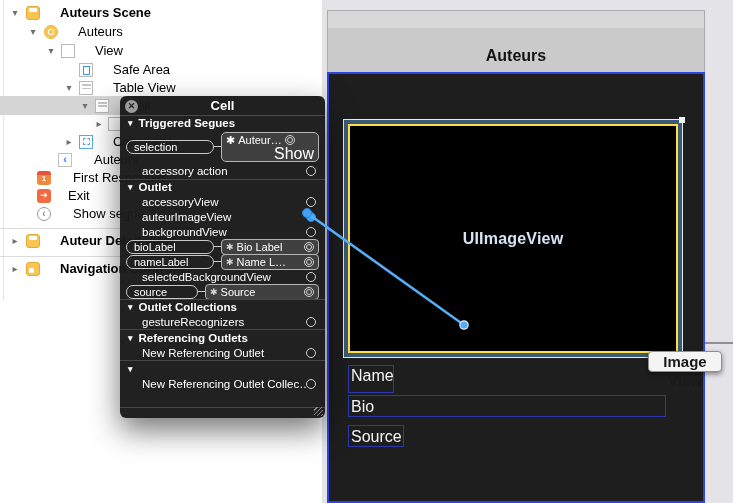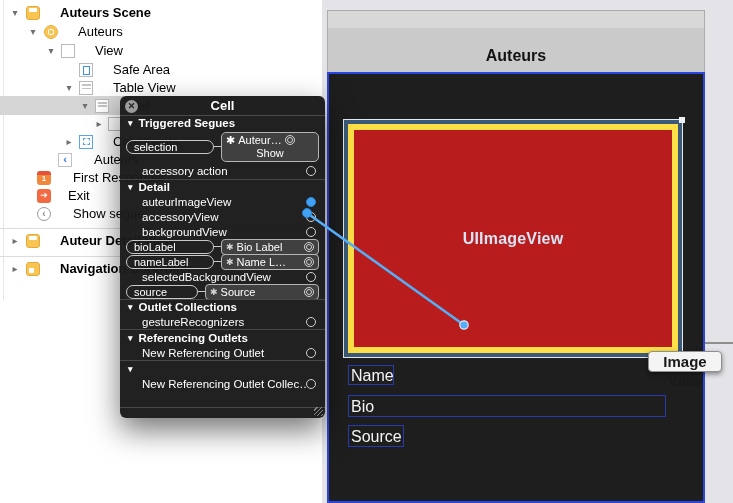--- a/index.html
+++ b/index.html
@@ -42,27 +42,27 @@
   .statusbar { height:18px; background:#d8d8d8; border:1px solid #ababab; border-bottom:none; }
   .navbar { height:44px; background:#cacaca; border-left:1px solid #ababab; border-right:1px solid #ababab;
             display:flex; align-items:center; justify-content:center; }
   .navbar .title { font-size:16px; font-weight:bold; color:#141414; margin-top:12px; }
   .tableview { position:absolute; left:0; right:0; top:62px; bottom:0; border:2px solid #2b46e0; background:#1e1e1e; }
   .table-header { height:27px; background:#fafafa; display:flex; align-items:center; padding-left:16px;
                   font-size:17px; font-weight:bold; color:#141414; }
   .cell-area { position:absolute; left:0; right:0; top:27px; bottom:0; background:#1e1e1e; }
   .imageview-outer { position:absolute; left:14px; top:18px; width:340px; height:239px;
                      border:1px solid #e7ebee; background:#3c5a77; }
-  .imageview-inner { position:absolute; inset:4px; border:6px solid #fde047; background:#b91c1c;
+  .imageview-inner { position:absolute; inset:4px; border:2px solid #fde047; background:#000000;
                      display:flex; align-items:center; justify-content:center; }
   .imageview-inner .ivtext { color:#d5e5f5; font-weight:bold; font-size:16px; letter-spacing:.2px; }
   .iv-knob { position:absolute; right:-3px; top:-3px; width:6px; height:6px; background:#eef2f5; }
   .cell-label { position:absolute; border:1px solid #2a3aae; color:#f4f4f4; font-size:16px;
                 line-height:19px; padding-left:2px; white-space:nowrap; }
-  .lab-name   { left:19px; top:264px; width:46px;  height:20px; }
+  .lab-name   { left:19px; top:264px; width:46px;  height:28px; }
   .lab-bio    { left:19px; top:294px; width:318px; height:22px; line-height:21px; }
   .lab-source { left:19px; top:324px; width:56px;  height:22px; line-height:21px; }
   .guide-line { position:absolute; left:705px; top:342px; width:28px; height:2px; background:#8f8f8f; z-index:2; }
 
   
   .panel { position:absolute; left:120px; top:96px; width:205px; height:322px; z-index:5;
            background:rgba(26,26,26,0.97); border-radius:6px; box-shadow:0 12px 30px rgba(0,0,0,.55);
            color:#fff; display:flex; flex-direction:column; }
   .p-titlebar { height:20px; position:relative; border-bottom:1px solid #4a4a4a; flex:0 0 auto; }
   .p-title { position:absolute; left:0; right:0; top:0; height:20px; line-height:20px; text-align:center;
@@ -84,21 +84,21 @@
   .pill { border:1px solid #c9c9c9; border-radius:8px; height:14px; font-size:11px; line-height:12px;
           padding:0 7px; display:flex; align-items:center; white-space:nowrap; flex:0 0 auto; }
   .link { width:7px; height:1px; background:#c9c9c9; flex:0 0 auto; }
   .tbox { border:1px solid #b5b5b5; background:rgba(255,255,255,0.14); border-radius:4px; height:16px;
           flex:1; display:flex; align-items:center; padding:0 4px; gap:3px; font-size:11px; min-width:0; }
   .tbox .ast { color:#d6d6d6; font-size:9px; flex:0 0 auto; }
   .tbox .tlbl { flex:1; white-space:nowrap; overflow:hidden; }
   .tbox2 { border:1px solid #b5b5b5; background:rgba(255,255,255,0.14); border-radius:5px; height:30px;
            flex:1; display:flex; flex-direction:column; justify-content:center; padding:1px 4px; min-width:0; }
   .tbox2 .trow { display:flex; align-items:center; gap:3px; font-size:11px; height:14px; }
-  .tbox2 .trow2 { text-align:center; font-size:11px; height:13px; line-height:13px; }
+  .tbox2 .trow2 { text-align:right; font-size:16px; height:13px; line-height:13px; }
   .p-footer { margin-top:auto; height:11px; border-top:1px solid #474747; position:relative; flex:0 0 auto; }
   .grip { position:absolute; right:2px; bottom:2px; width:9px; height:9px;
           background:repeating-linear-gradient(135deg, transparent 0 2px, #8a8a8a 2px 3px); }
 
   
   .wire { position:absolute; left:0; top:0; width:733px; height:503px; z-index:6; pointer-events:none; }
   .tooltip { position:absolute; left:648px; top:351px; width:74px; height:21px; z-index:7;
              background:#f4f4f4; border:1px solid #8f8f8f; border-radius:4px; box-shadow:0 2px 5px rgba(0,0,0,.45);
              font-size:15px; font-weight:bold; color:#1a1a1a; text-align:center; line-height:19px; }
 </style>
@@ -224,29 +224,29 @@
       <span class="trow2">Show</span>
     </span>
   </div>
   <div class="p-plain" style="height:16px">
     <span class="plbl">accessory action</span>
     <span class="circle"></span>
   </div>
 
   <div class="p-header" style="height:15px">
     <span class="ptri">▾</span>
-    <span>Detail</span>
+    <span>Outlet</span>
+  </div>
+  <div class="p-plain" style="height:15px">
+    <span class="plbl">accessoryView</span>
+    <span class="circle"></span>
   </div>
   <div class="p-plain" style="height:15px">
     <span class="plbl">auteurImageView</span>
     <span class="circle active"></span>
-  </div>
-  <div class="p-plain" style="height:15px">
-    <span class="plbl">accessoryView</span>
-    <span class="circle"></span>
   </div>
   <div class="p-plain" style="height:15px">
     <span class="plbl">backgroundView</span>
     <span class="circle"></span>
   </div>
   <div class="p-conn" style="height:15px">
     <span class="pill" style="width:88px">bioLabel</span>
     <span class="link"></span>
     <span class="tbox">
       <span class="ast">✱</span>

